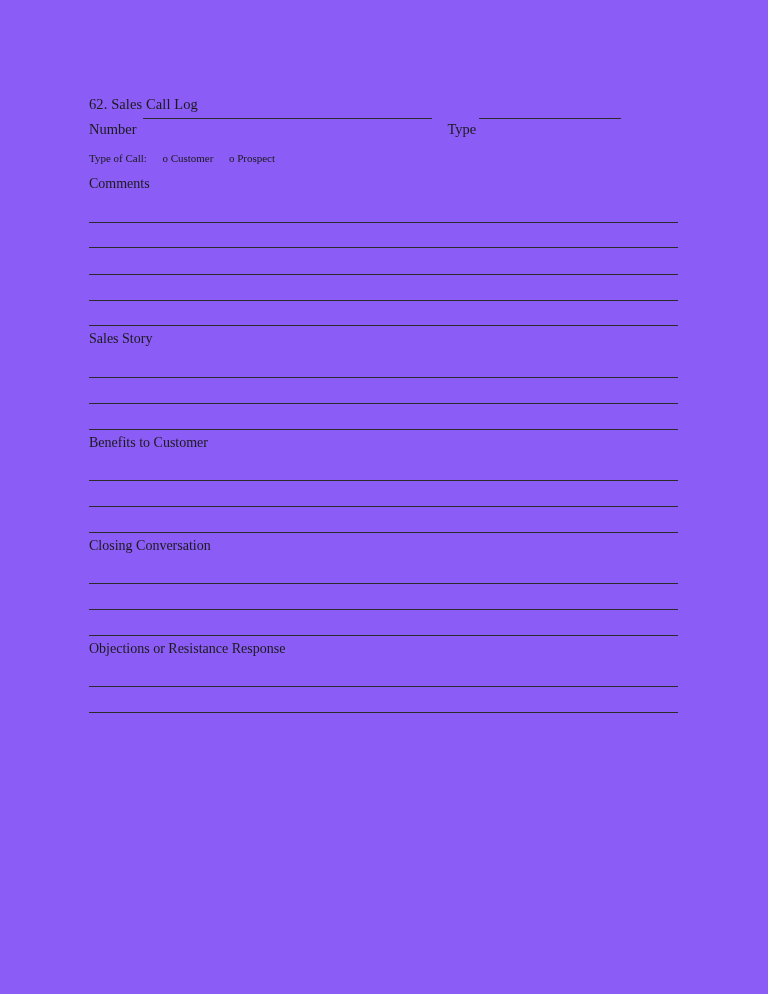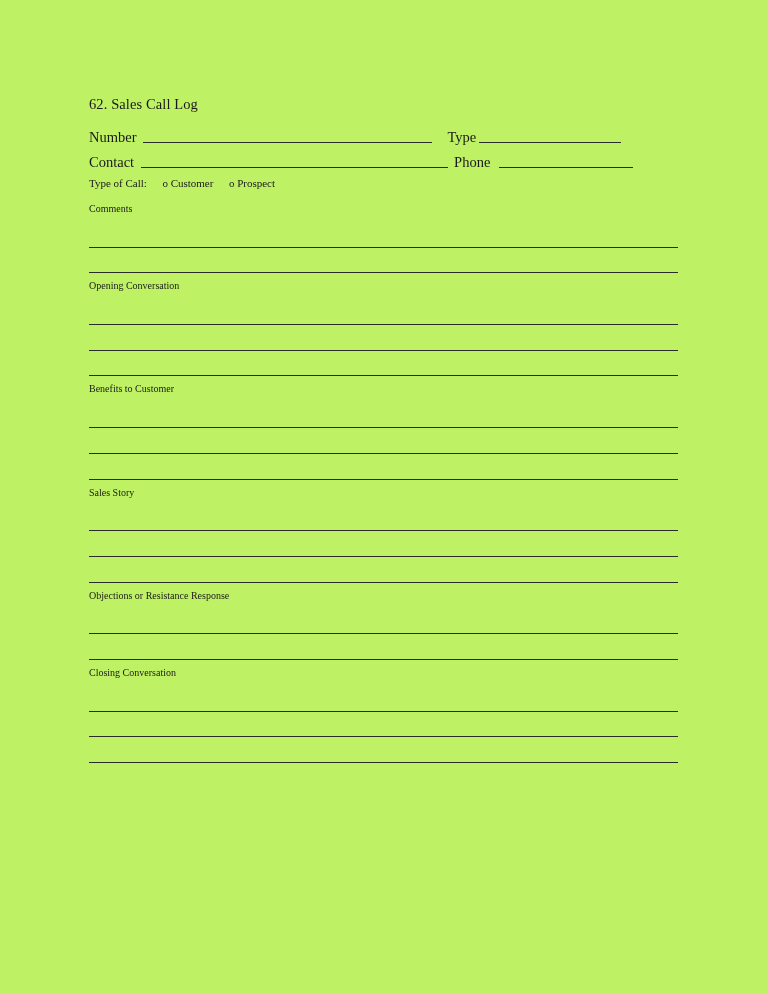--- a/index.html
+++ b/index.html
@@ -15,21 +15,21 @@
     position: relative;
     overflow: hidden;
   }
 
   .page {
     position: absolute;
     left: 0;
     top: 0;
     width: 768px;
     height: 994px;
-    background: #bef264;
+    background: #8b5cf6;
   }
 
   .content {
     position: absolute;
     left: 89px;
     top: 96px;
     width: 590px;
   }
 
   
@@ -37,21 +37,21 @@
     font-size: 14.5px;
     line-height: 17px;
     letter-spacing: 0.1px;
     margin: 0 0 8px 0;
     white-space: nowrap;
   }
 
   
   .field-row {
     display: flex;
-    align-items: flex-end;
+    align-items: flex-start;
     height: 25px;
     white-space: nowrap;
     font-size: 14.5px;
   }
   .field-label {
     flex: 0 0 auto;
   }
   .rule {
     flex: 0 0 auto;
     height: 0;
@@ -72,21 +72,21 @@
   .plain-row {
     height: 25px;
     font-size: 11px;
     white-space: nowrap;
     line-height: 25px;
   }
   .opt-gap { display: inline-block; width: 10px; }
 
   
   .section-heading {
-    font-size: 10px;
+    font-size: 14px;
     line-height: 25px;
     height: 25px;
     white-space: nowrap;
   }
   .writeline {
     height: 24.7px;
     border-bottom: 1px solid #2b2b2b;
     width: 589px;
   }
   .writeline:first-child {
@@ -104,79 +104,71 @@
 
     <div class="field-row">
       <span class="field-label">Number</span>
       <span class="rule rule-number"></span>
       <span class="gap-lg"></span>
       <span class="field-label">Type</span>
       <span class="rule rule-date"></span>
     </div>
 
 
-    <div class="field-row">
-      <span class="field-label">Contact</span>
-      <span class="rule rule-contact"></span>
-      <span class="gap-sm"></span>
-      <span class="field-label">Phone</span>
-      <span class="rule rule-phone"></span>
-    </div>
 
     <div class="plain-row">
       <span>Type of Call:</span>
       <span class="opt-gap"></span>
       <span>o Customer</span>
       <span class="opt-gap"></span>
       <span>o Prospect</span>
     </div>
 
     <div id="sections-root">
         <div class="form-section">
           <div class="section-heading">Comments</div>
           <div class="lines-block">
             <div class="writeline"></div>
             <div class="writeline"></div>
           </div>
         </div>
         <div class="form-section">
-          <div class="section-heading">Opening Conversation</div>
+          <div class="lines-block">
+            <div class="writeline"></div>
+            <div class="writeline"></div>
+            <div class="writeline"></div>
+          </div>
+        </div>
+        <div class="form-section">
+          <div class="section-heading">Sales Story</div>
           <div class="lines-block">
             <div class="writeline"></div>
             <div class="writeline"></div>
             <div class="writeline"></div>
           </div>
         </div>
         <div class="form-section">
           <div class="section-heading">Benefits to Customer</div>
           <div class="lines-block">
             <div class="writeline"></div>
             <div class="writeline"></div>
             <div class="writeline"></div>
           </div>
         </div>
         <div class="form-section">
-          <div class="section-heading">Sales Story</div>
+          <div class="section-heading">Closing Conversation</div>
           <div class="lines-block">
             <div class="writeline"></div>
             <div class="writeline"></div>
             <div class="writeline"></div>
           </div>
         </div>
         <div class="form-section">
           <div class="section-heading">Objections or Resistance Response</div>
           <div class="lines-block">
             <div class="writeline"></div>
             <div class="writeline"></div>
           </div>
         </div>
-        <div class="form-section">
-          <div class="section-heading">Closing Conversation</div>
-          <div class="lines-block">
-            <div class="writeline"></div>
-            <div class="writeline"></div>
-            <div class="writeline"></div>
-          </div>
-        </div>
       </div>
 
   </div>
 </div>
 
 </body></html>

